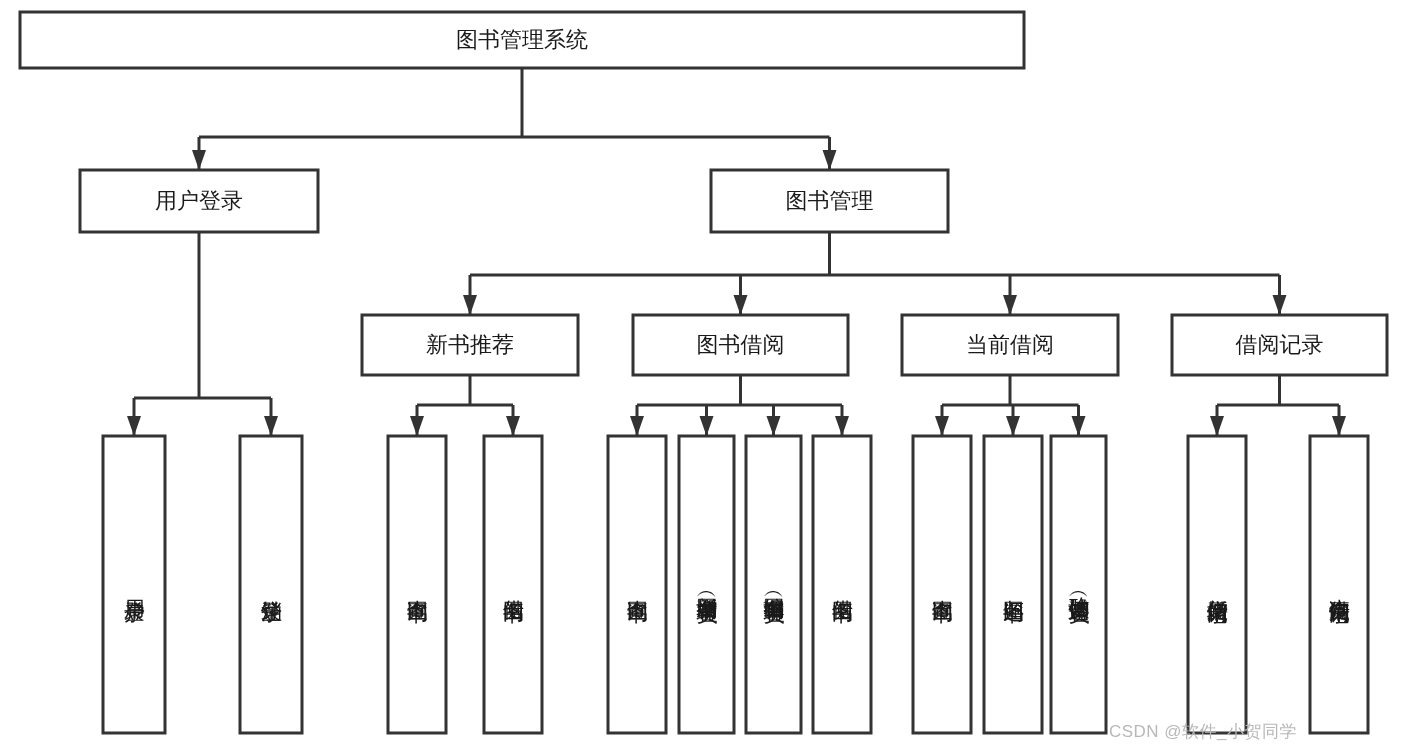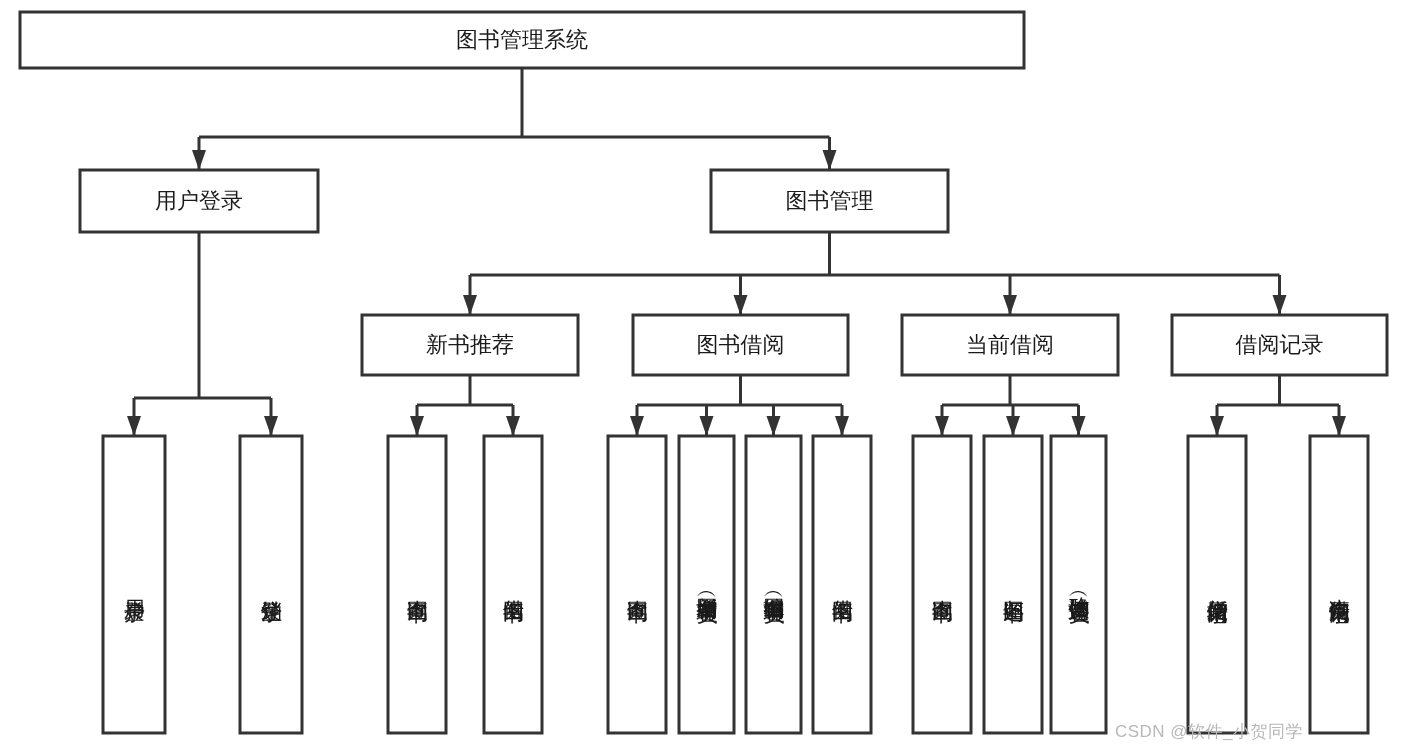--- a/index.html
+++ b/index.html
@@ -59,21 +59,21 @@
     font-family: "Liberation Sans", "DejaVu Sans", sans-serif;
     font-size: 21px;
     line-height: 1.18;
     color: #1a1a1a;
     letter-spacing: 1px;
     white-space: nowrap;
     pointer-events: none;
   }
   #watermark {
     position: absolute;
-    right: 10px;
+    right: 16px;
     bottom: 4px;
     font-family: "Liberation Sans", "DejaVu Sans", sans-serif;
     font-size: 17px;
     color: #b8b8b8;
     letter-spacing: 0.5px;
     user-select: none;
   }
 </style>
 </head>
 <body>

